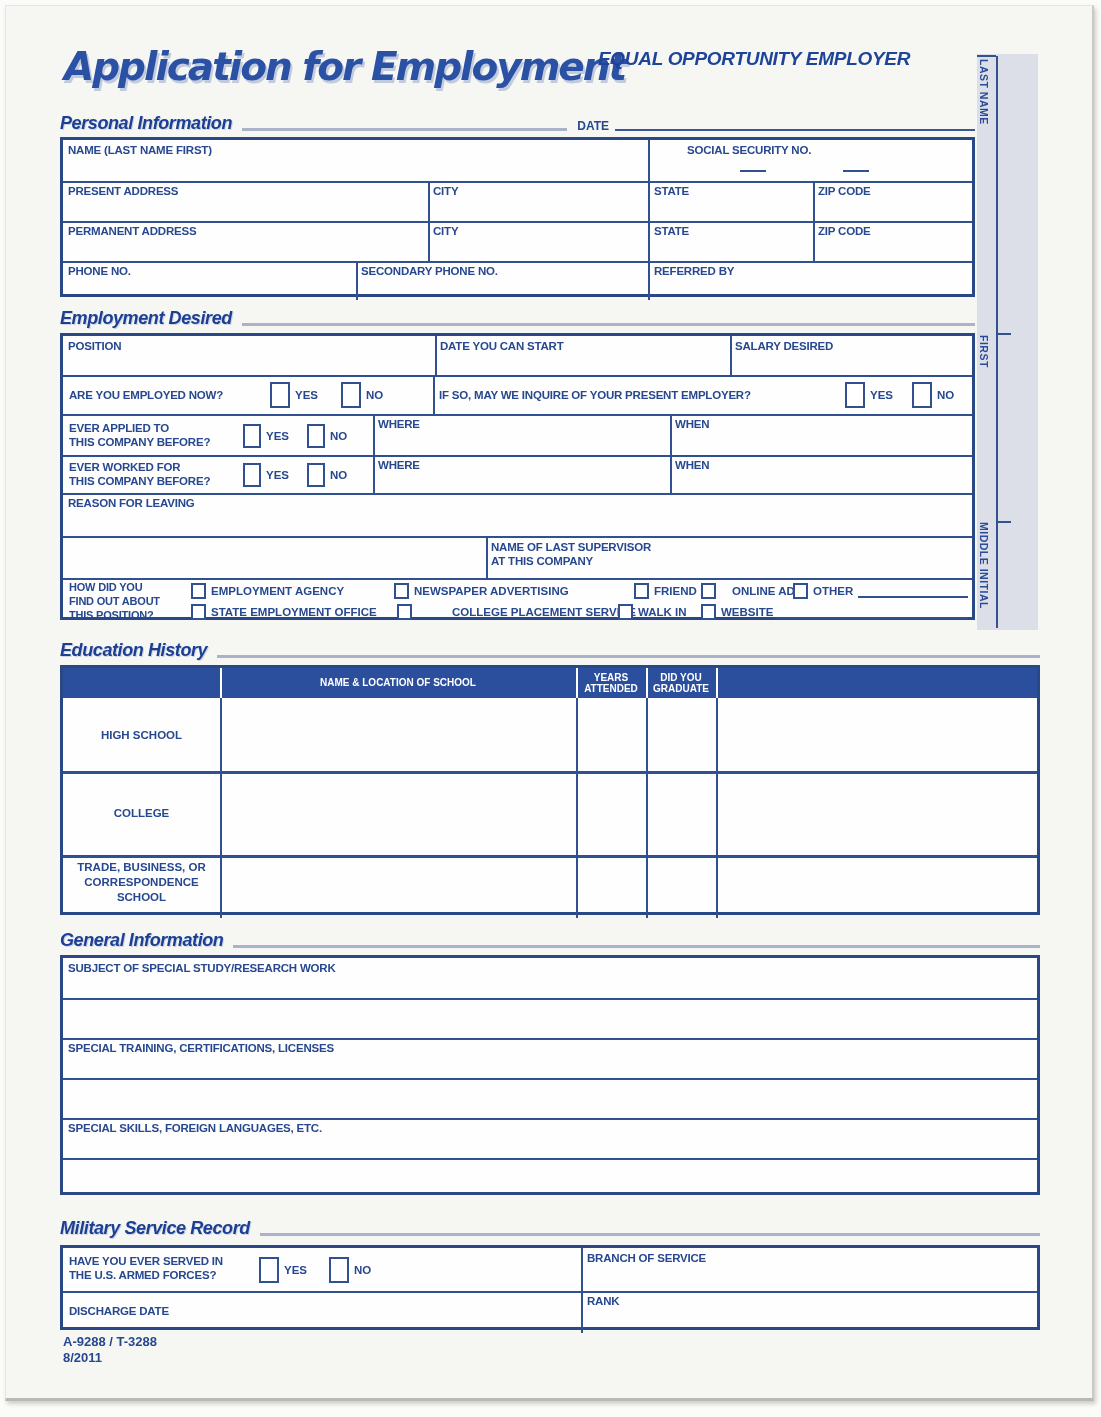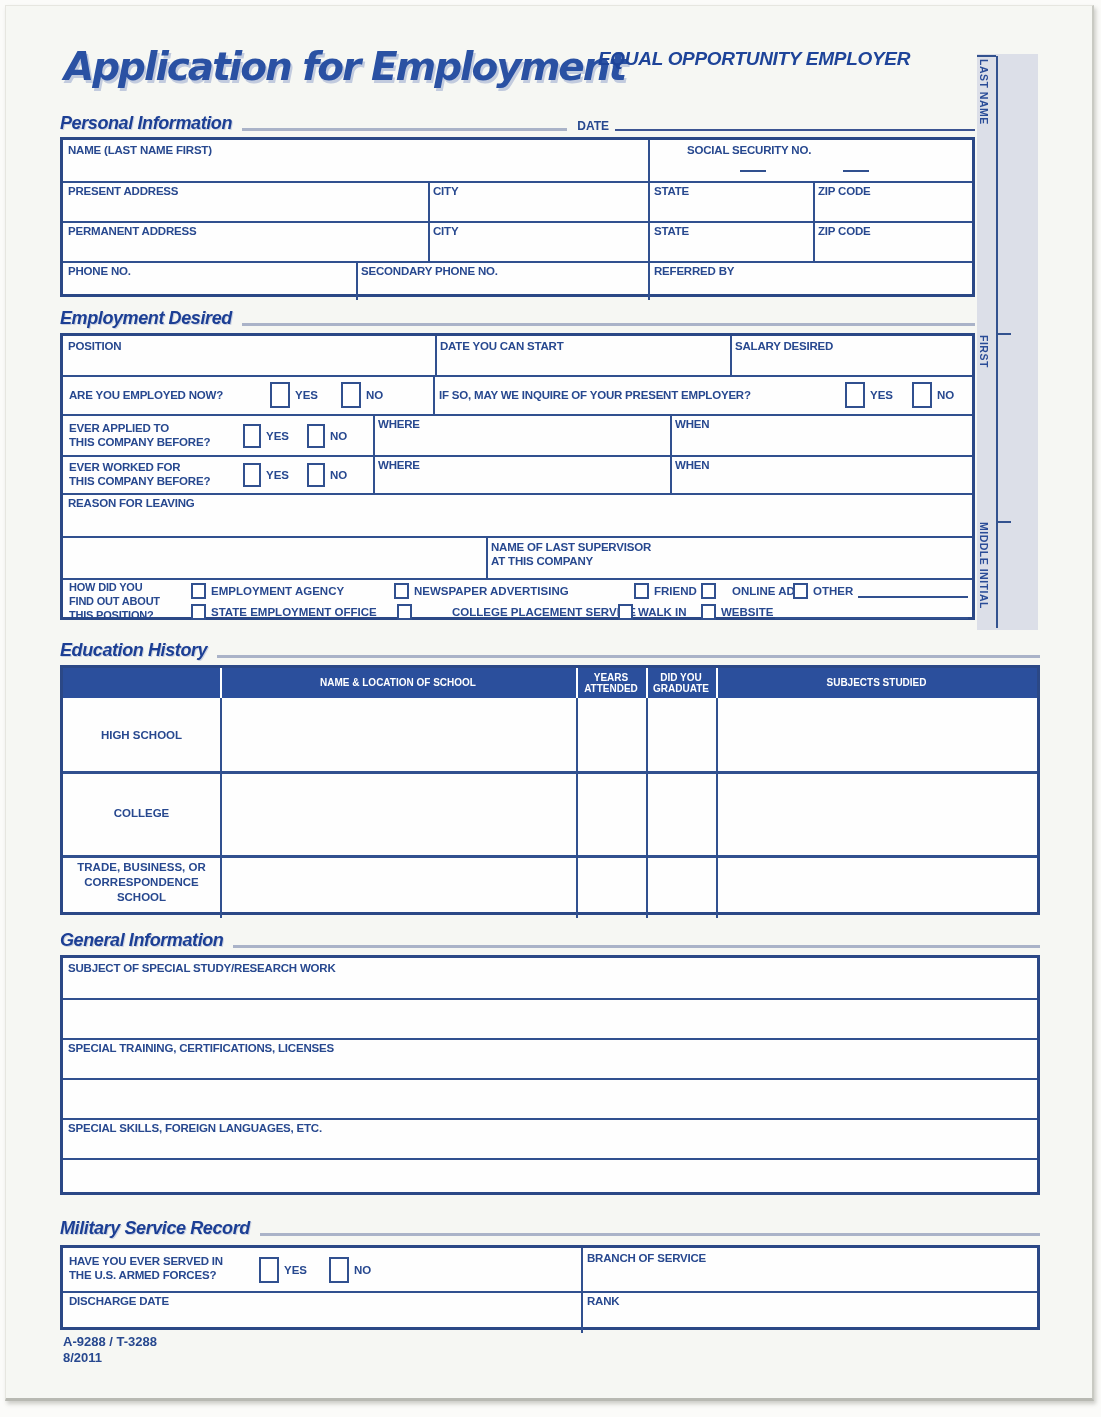--- a/index.html
+++ b/index.html
@@ -237,21 +237,20 @@
     <div class="edu-head"></div>
     <div class="vline-w" style="left:157px;"></div>
     <div class="vline-w" style="left:513px;"></div>
     <div class="vline-w" style="left:583px;"></div>
     <div class="vline-w" style="left:653px;"></div>
     <div class="edu-col" style="left:157px;width:356px;">NAME &amp; LOCATION OF SCHOOL</div>
     <div class="edu-col" style="left:513px;width:70px;">YEARS
 ATTENDED</div>
     <div class="edu-col" style="left:583px;width:70px;">DID YOU
 GRADUATE</div>
-    <div class="edu-col" style="left:653px;width:321px;">SUBJECTS STUDIED</div>
 
     <div class="hline" style="top:103px;height:2.5px;"></div>
     <div class="hline" style="top:187px;height:2.5px;"></div>
     <div class="vline" style="left:157px;top:30px;height:220px;"></div>
     <div class="vline" style="left:513px;top:30px;height:220px;"></div>
     <div class="vline" style="left:583px;top:30px;height:220px;"></div>
     <div class="vline" style="left:653px;top:30px;height:220px;"></div>
 
     <div class="row-lbl" style="left:0;width:157px;top:60px;">HIGH SCHOOL</div>
     <div class="row-lbl" style="left:0;width:157px;top:138px;">COLLEGE</div>
@@ -288,19 +287,19 @@
 THE U.S. ARMED FORCES?</div>
     <div class="cbg" style="left:196px;top:9px;">
       <span class="cb cb-lg"></span>
       <span class="cbl">YES</span>
     </div>
     <div class="cbg" style="left:266px;top:9px;">
       <span class="cb cb-lg"></span>
       <span class="cbl">NO</span>
     </div>
     <div class="lbl" style="left:524px;top:3px;">BRANCH OF SERVICE</div>
-    <div class="lbl" style="left:6px;top:46px;">DISCHARGE DATE</div>
+    <div class="lbl" style="left:6px;top:56px;">DISCHARGE DATE</div>
     <div class="lbl" style="left:524px;top:46px;">RANK</div>
   </div>
 
   <div id="footer">A-9288 / T-3288
 8/2011</div>
 </div>
 
 </body></html>

